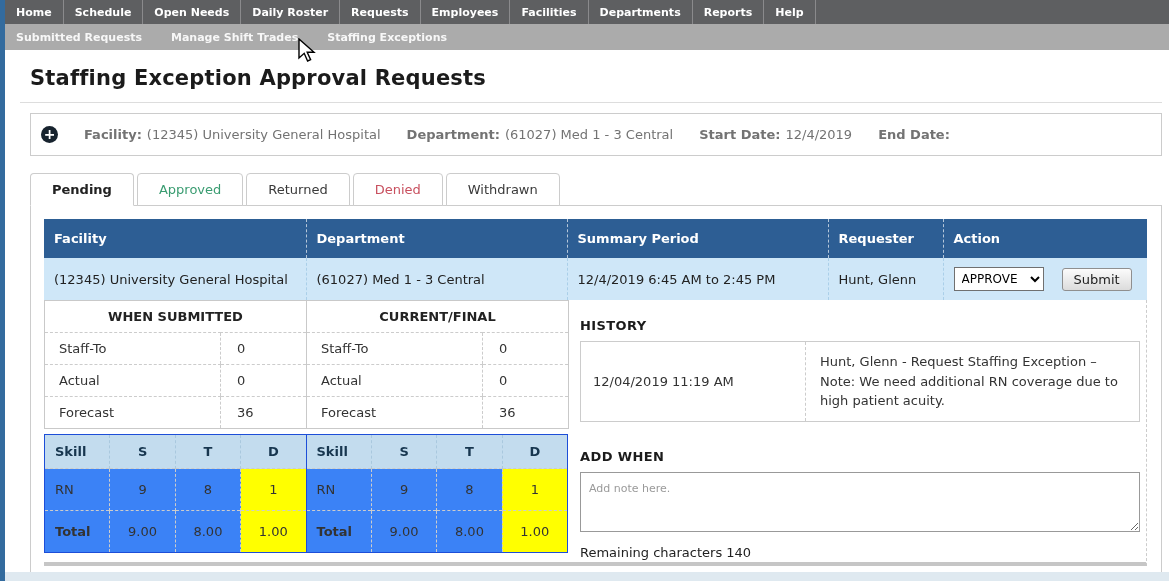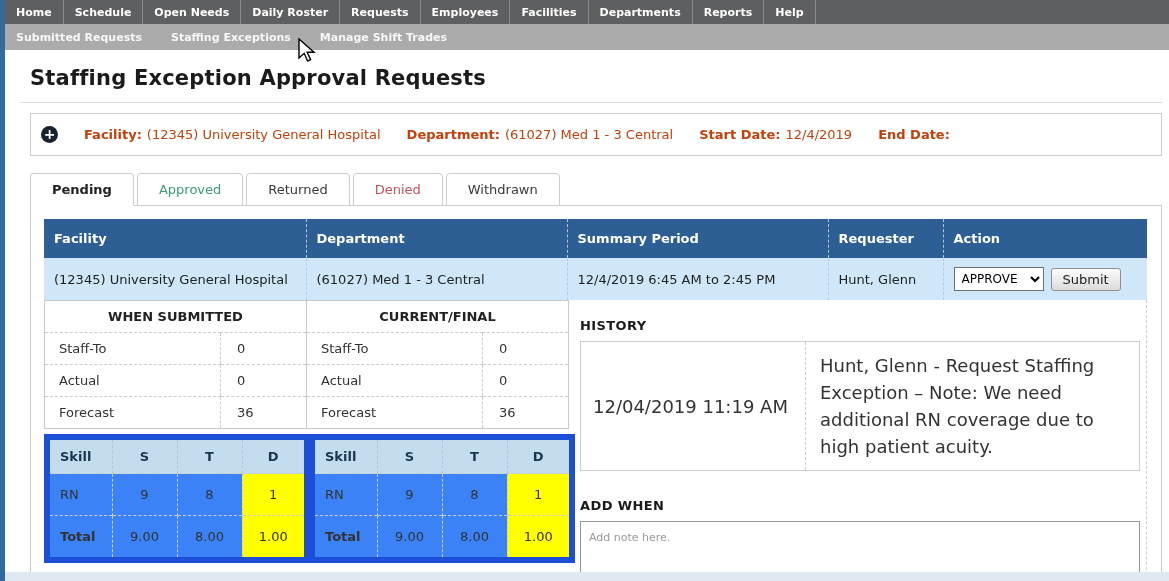--- a/index.html
+++ b/index.html
@@ -30,21 +30,21 @@
 
   
   .page-title { font-size: 21px; color: #1b1b1b; margin: 16px 0 12px 25px; letter-spacing: .2px; }
   .title-rule { border: none; border-top: 1px solid #ddd; margin: 0 7px 10px 15px; }
 
   
   .filter-bar {
     margin: 0 7px 0 25px; border: 1px solid #ccc; height: 43px;
     display: flex; align-items: center; padding: 0 10px; gap: 26px; background: #fff;
   }
-  .filter-group { display: flex; font-size: 13px; color: #c2410c; white-space: nowrap; }
+  .filter-group { display: flex; font-size: 13px; color: #737373; white-space: nowrap; }
   .filter-label { font-weight: bold; margin-right: 5px; }
   .plus-circle {
     width: 17px; height: 17px; border-radius: 50%; background: #17232e; color: #fff;
     display: flex; align-items: center; justify-content: center; cursor: pointer; flex: 0 0 auto;
   }
   .plus-circle::before { content: "+"; font-size: 14px; font-weight: bold; line-height: 1; margin-top: -1px; }
 
   
   .tab-row { display: flex; margin: 17px 0 0 25px; position: relative; z-index: 2; }
   .tab {
@@ -70,21 +70,21 @@
     padding: 12px 10px; border-left: 1px dashed rgba(255,255,255,.65);
   }
   .req-table th:first-child { border-left: none; }
   .req-table td {
     background: #cfe7f8; font-size: 13px; color: #222; padding: 9px 10px;
     border-left: 1px dashed #aacfe9;
   }
   .req-table td:first-child { border-left: none; }
   .col-facility { width: 262px; } .col-dept { width: 261px; } .col-summary { width: 261px; }
   .col-requester { width: 115px; } .col-action { width: 204px; }
-  .action-cell { display: flex; align-items: center; gap: 7px; }
+  .action-cell { display: flex; align-items: center; gap: 18px; }
   .action-select {
     font-family: inherit; font-size: 12px; height: 24px; border: 1px solid #707070;
     background: #fff; padding: 1px 3px; min-width: 90px;
   }
   .submit-btn {
     font-family: inherit; font-size: 13px; color: #222; padding: 3px 11px;
     border: 1px solid #8f8f8f; border-radius: 3px; cursor: pointer;
     background: linear-gradient(#fbfbfb, #dcdcdc);
   }
 
@@ -101,40 +101,40 @@
   .metrics-table + .metrics-table, .skill-table + .skill-table { margin-left: -1px; }
   .metrics-table th {
     font-size: 13px; font-weight: bold; color: #222; text-align: center; padding: 8px 4px;
     border-bottom: 1px dashed #ccc; background: #fff;
   }
   .metrics-table td { font-size: 13px; color: #333; padding: 8px 8px 8px 14px; border-bottom: 1px dashed #ccc; background: #fff; }
   .metrics-table tr:last-child td { border-bottom: none; }
   .metrics-table td.val { border-left: 1px dashed #ccc; padding-left: 16px; }
   .m-label-col { width: 176px; } .m-val-col { width: 86px; }
 
-  .skill-table { width: 298px; table-layout: fixed; border: 6px solid #1d4ed8; }
+  .skill-table { width: 298px; table-layout: fixed; border: 1px solid #1d4ed8; }
   .skill-table th {
     background: #c3dcee; color: #17364f; font-size: 13px; font-weight: bold;
     padding: 9px 6px; text-align: center; border-left: 1px dashed #a9c8de;
   }
   .skill-table th:first-child { border-left: none; text-align: left; padding-left: 10px; }
   .skill-table td {
     background: #3b82f6; font-size: 13px; color: #333; text-align: center;
     padding: 13px 6px; border-left: 1px dashed #ccc; border-top: 1px dashed #ccc;
   }
   .skill-table td:first-child { border-left: none; text-align: left; padding-left: 10px; }
   .skill-table tr.total td:first-child { font-weight: bold; }
   .skill-table td.hl { background: #ffff00; }
   .s-col0 { width: 65px; } .s-col { width: 65px; }
 
   
   .detail-right { flex: 1 1 auto; margin-left: 12px; padding: 18px 6px 0 0; }
   .section-title { font-size: 13px; font-weight: bold; color: #1b1b1b; letter-spacing: .4px; margin-bottom: 8px; }
   .history-table { width: 100%; border: 1px solid #ccc; }
-  .history-table td { font-size: 18px; color: #333; vertical-align: middle; }
+  .history-table td { font-size: 13px; color: #333; vertical-align: middle; }
   .hist-time { width: 225px; padding: 12px 12px; border-right: 1px dashed #ccc; }
   .hist-note { padding: 10px 14px; line-height: 1.5; }
   .add-note-wrap { margin-top: 27px; }
   .note-area {
     width: 100%; height: 60px; border: 1px solid #999; font-family: inherit; font-size: 11px;
     color: #333; padding: 9px 8px; resize: both;
   }
   .note-area::placeholder { color: #9a9a9a; }
   .remaining { font-size: 13px; color: #222; margin-top: 9px; }
 
@@ -155,22 +155,22 @@
   <div class="topnav-item">Requests</div>
   <div class="topnav-item">Employees</div>
   <div class="topnav-item">Facilities</div>
   <div class="topnav-item">Departments</div>
   <div class="topnav-item">Reports</div>
   <div class="topnav-item">Help</div>
 </div>
 
 <div class="subnav">
   <div class="subnav-item">Submitted Requests</div>
+  <div class="subnav-item">Manage Shift Trades</div>
   <div class="subnav-item">Staffing Exceptions</div>
-  <div class="subnav-item">Manage Shift Trades</div>
 </div>
 
 <svg class="cursor" width="23" height="26" viewBox="0 0 23 26">
   <path d="M2,1 L2,20 L7.2,15.3 L10.6,23 L13.6,21.6 L10.2,14.2 L17,14.2 Z" fill="#ffffff" stroke="#000000" stroke-width="1.4"></path>
 </svg>
 
 <h1 class="page-title">Staffing Exception Approval Requests</h1>
 <hr class="title-rule">
 
 <div class="filter-bar">

